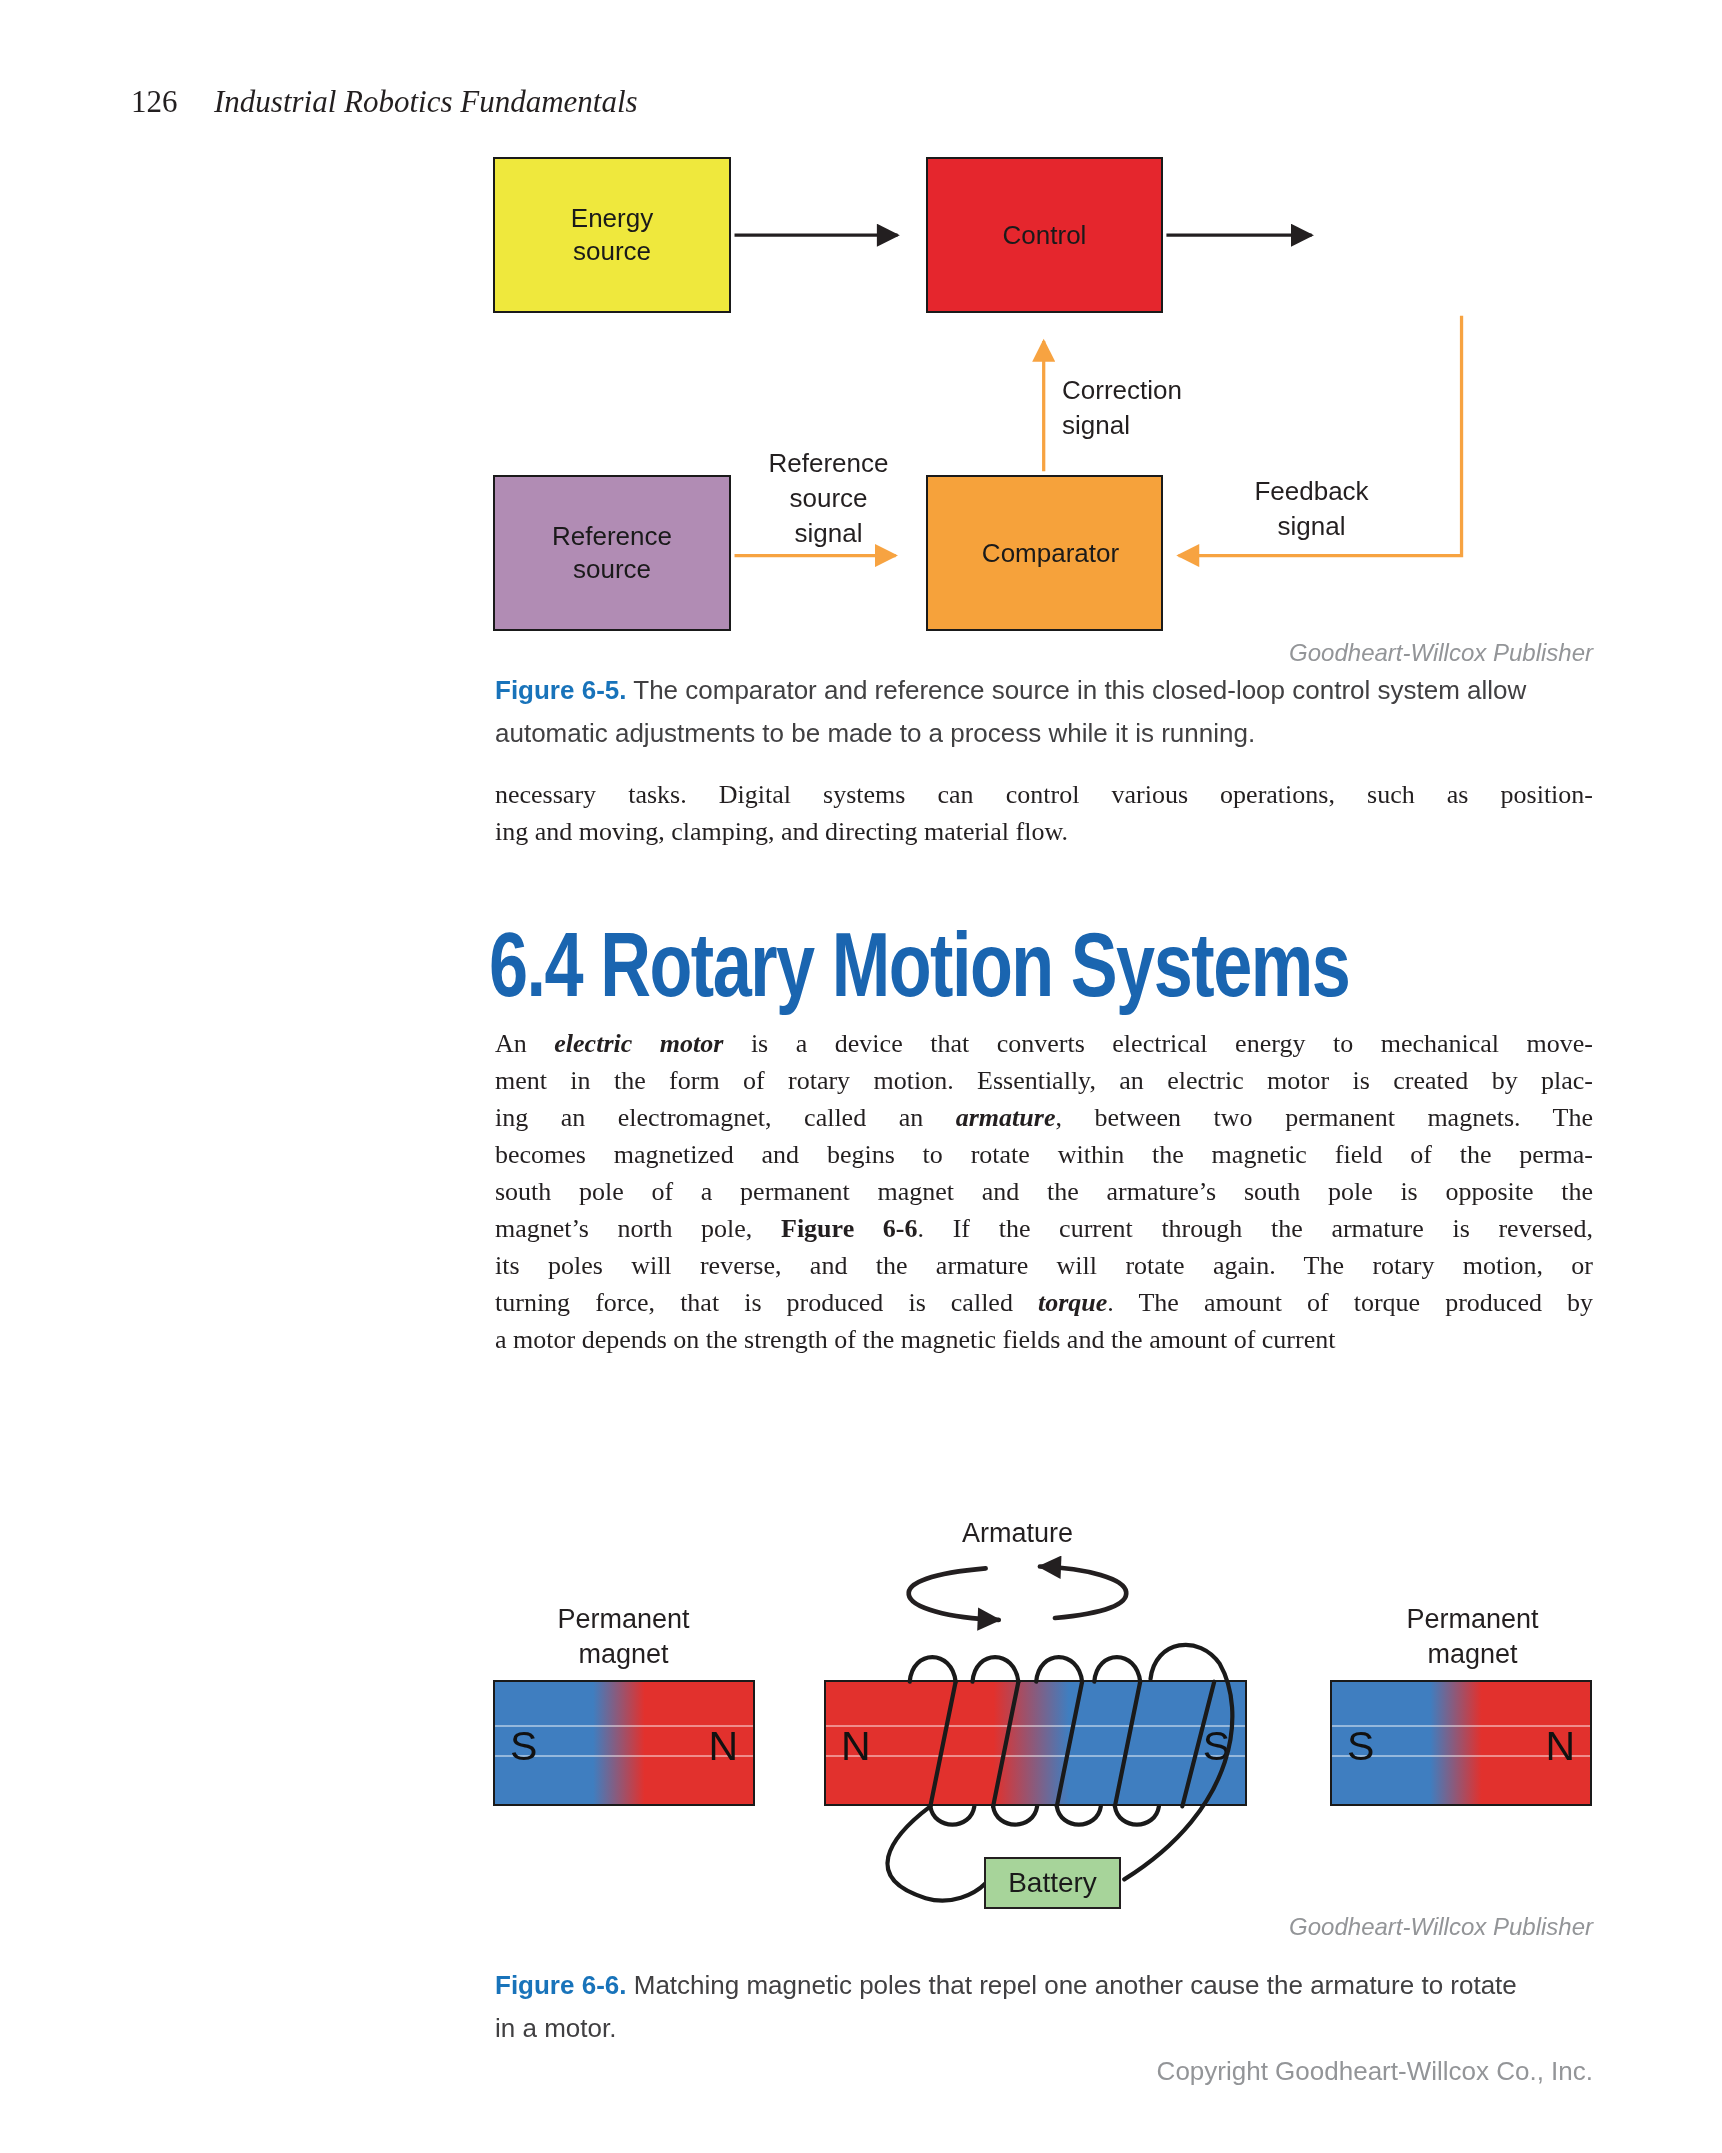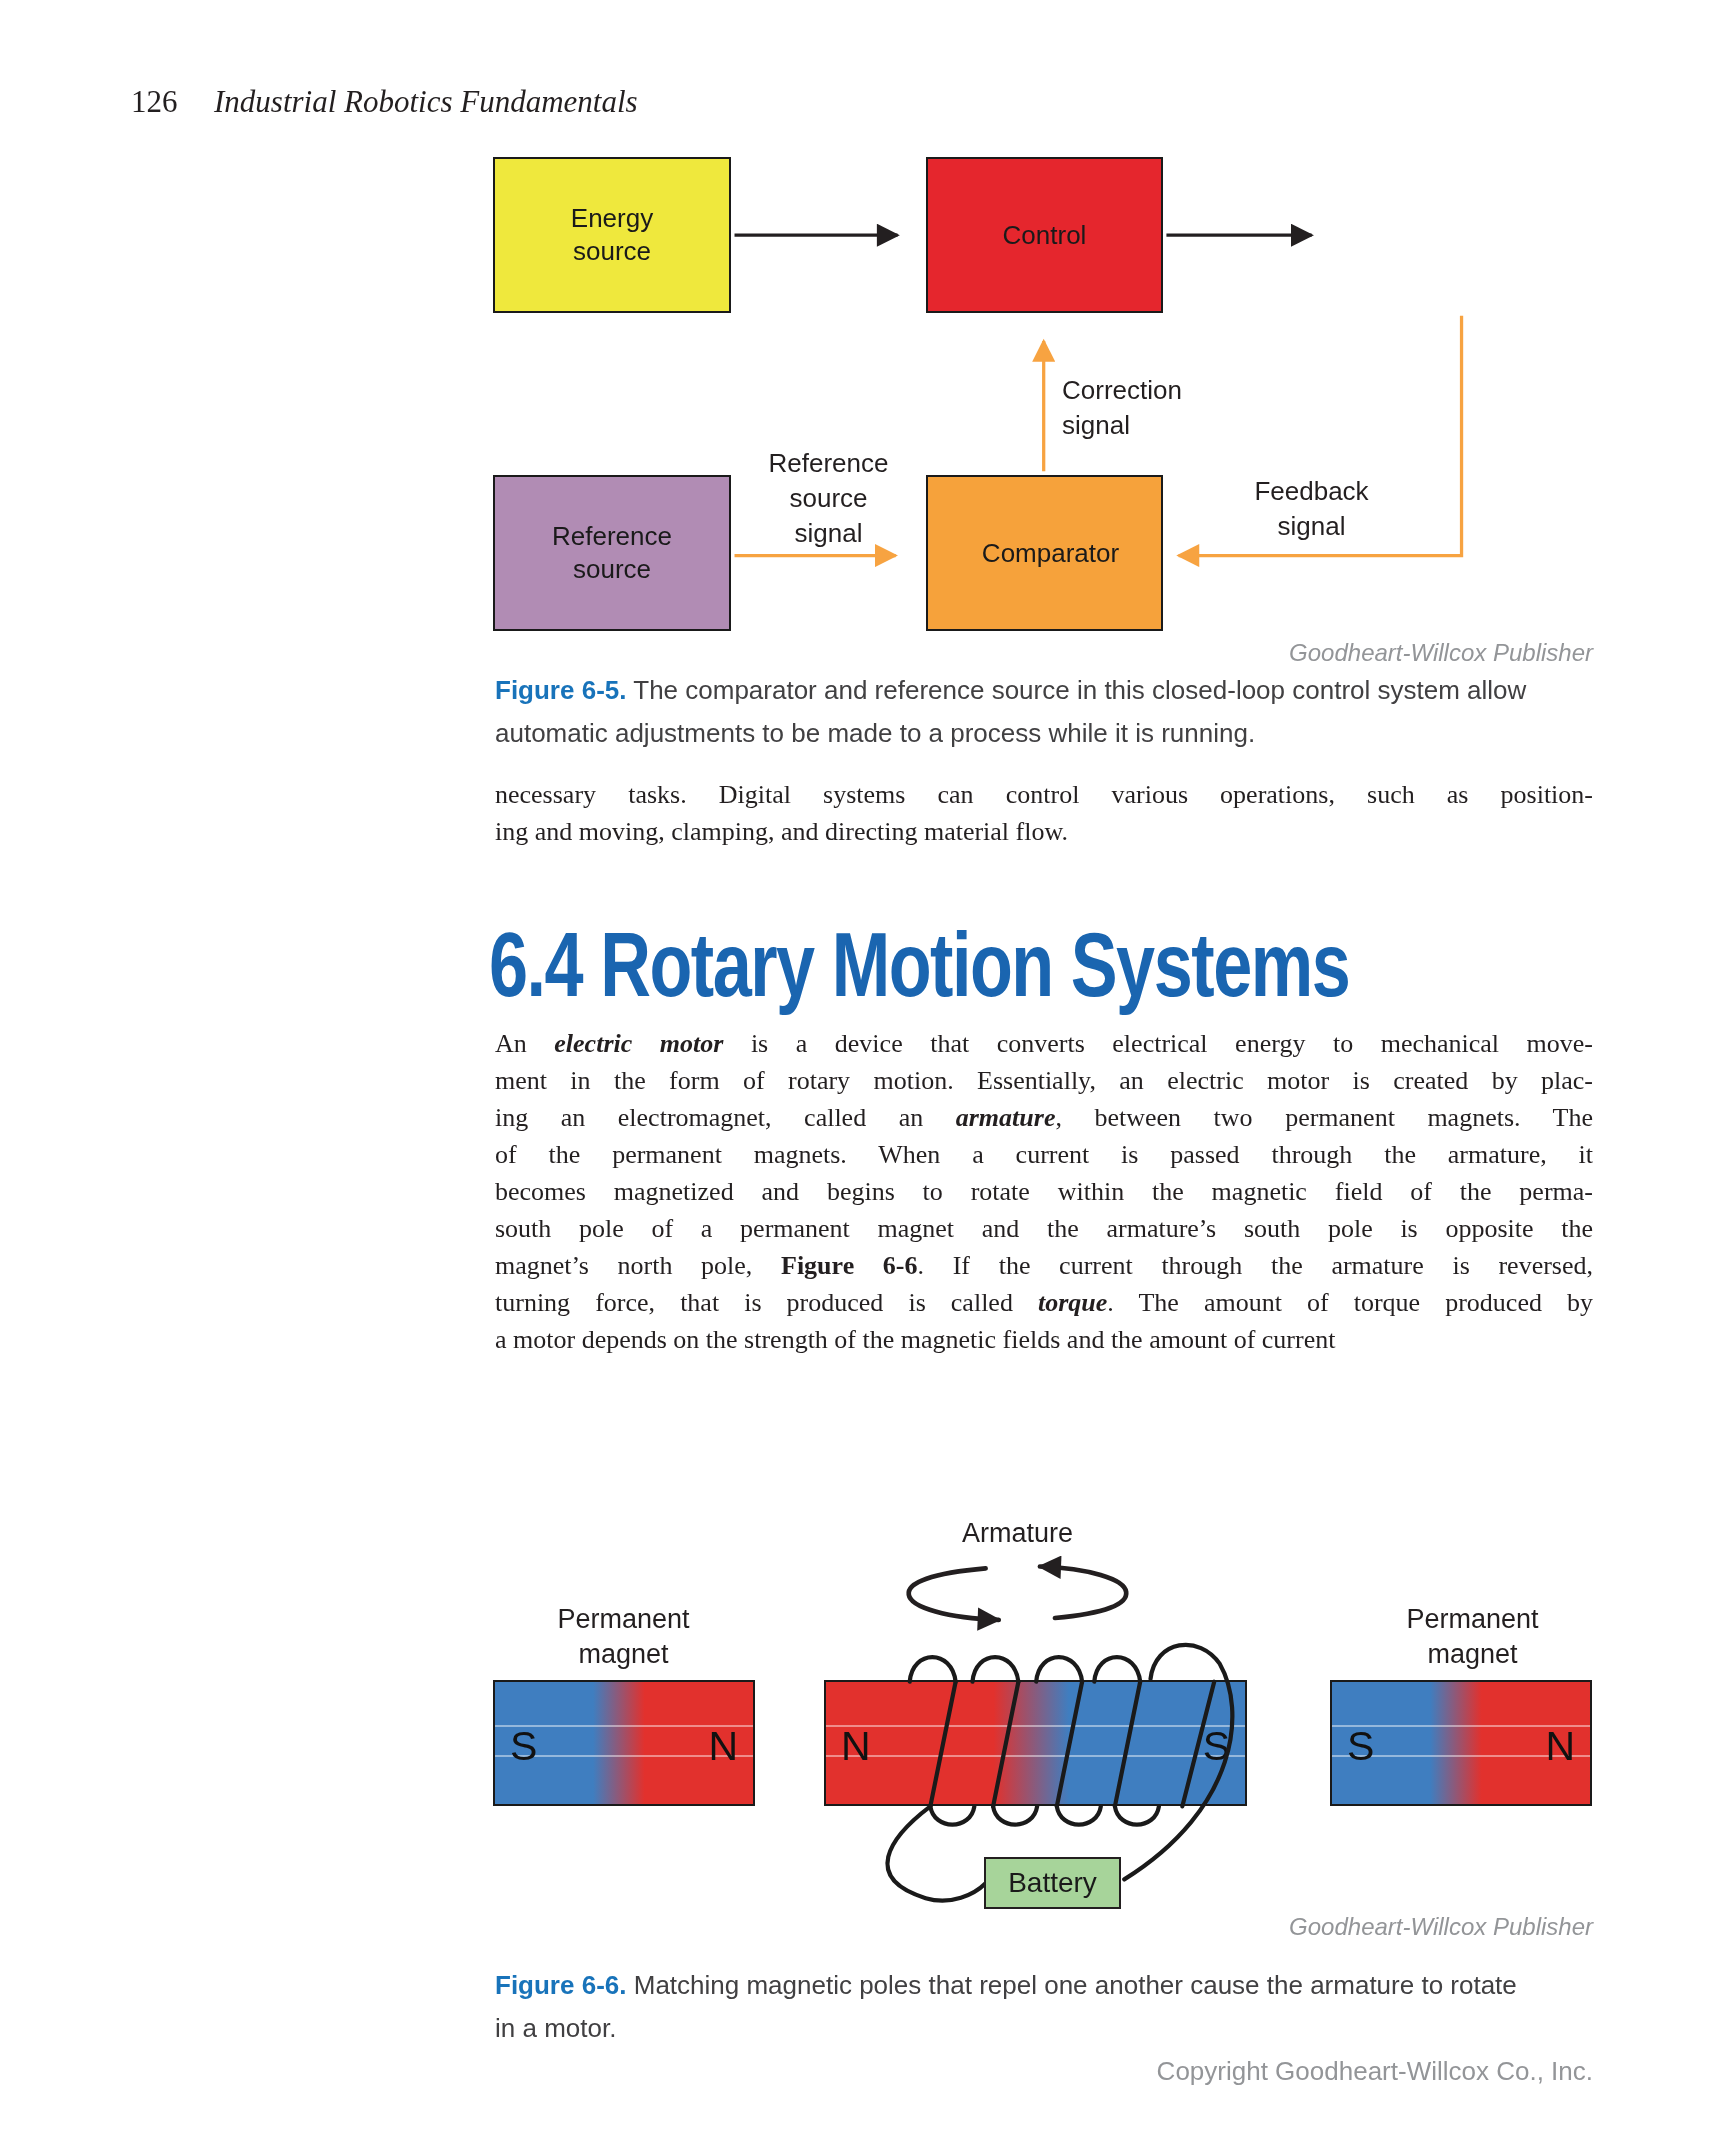--- a/index.html
+++ b/index.html
@@ -159,24 +159,24 @@
     <div class="pline">necessary tasks. Digital systems can control various operations, such as position-</div>
     <div class="pline pline-last">ing and moving, clamping, and directing material flow.</div>
   </div>
 
   <div class="abs heading">6.4 Rotary Motion Systems</div>
 
   <div class="abs bodyblock para">
     <div class="pline"><span>An </span><span class="bi">electric motor</span><span> is a device that converts electrical energy to mechanical move-</span></div>
     <div class="pline">ment in the form of rotary motion. Essentially, an electric motor is created by plac-</div>
     <div class="pline"><span>ing an electromagnet, called an </span><span class="bi">armature</span><span>, between two permanent magnets. The</span></div>
-    <div class="pline">of the permanent magnets. When a current is passed through the armature, it</div>
     <div class="pline">becomes magnetized and begins to rotate within the magnetic field of the perma-</div>
     <div class="pline">south pole of a permanent magnet and the armature’s south pole is opposite the</div>
     <div class="pline"><span>magnet’s north pole, </span><span class="b">Figure 6-6</span><span>. If the current through the armature is reversed,</span></div>
+    <div class="pline">its poles will reverse, and the armature will rotate again. The rotary motion, or</div>
     <div class="pline"><span>turning force, that is produced is called </span><span class="bi">torque</span><span>. The amount of torque produced by</span></div>
     <div class="pline pline-last">a motor depends on the strength of the magnetic fields and the amount of current</div>
   </div>
 
   <div class="abs lbl-armature">Armature</div>
 
   <div class="abs lbl-perm perm-left">
     <div>Permanent</div>
     <div>magnet</div>
   </div>

